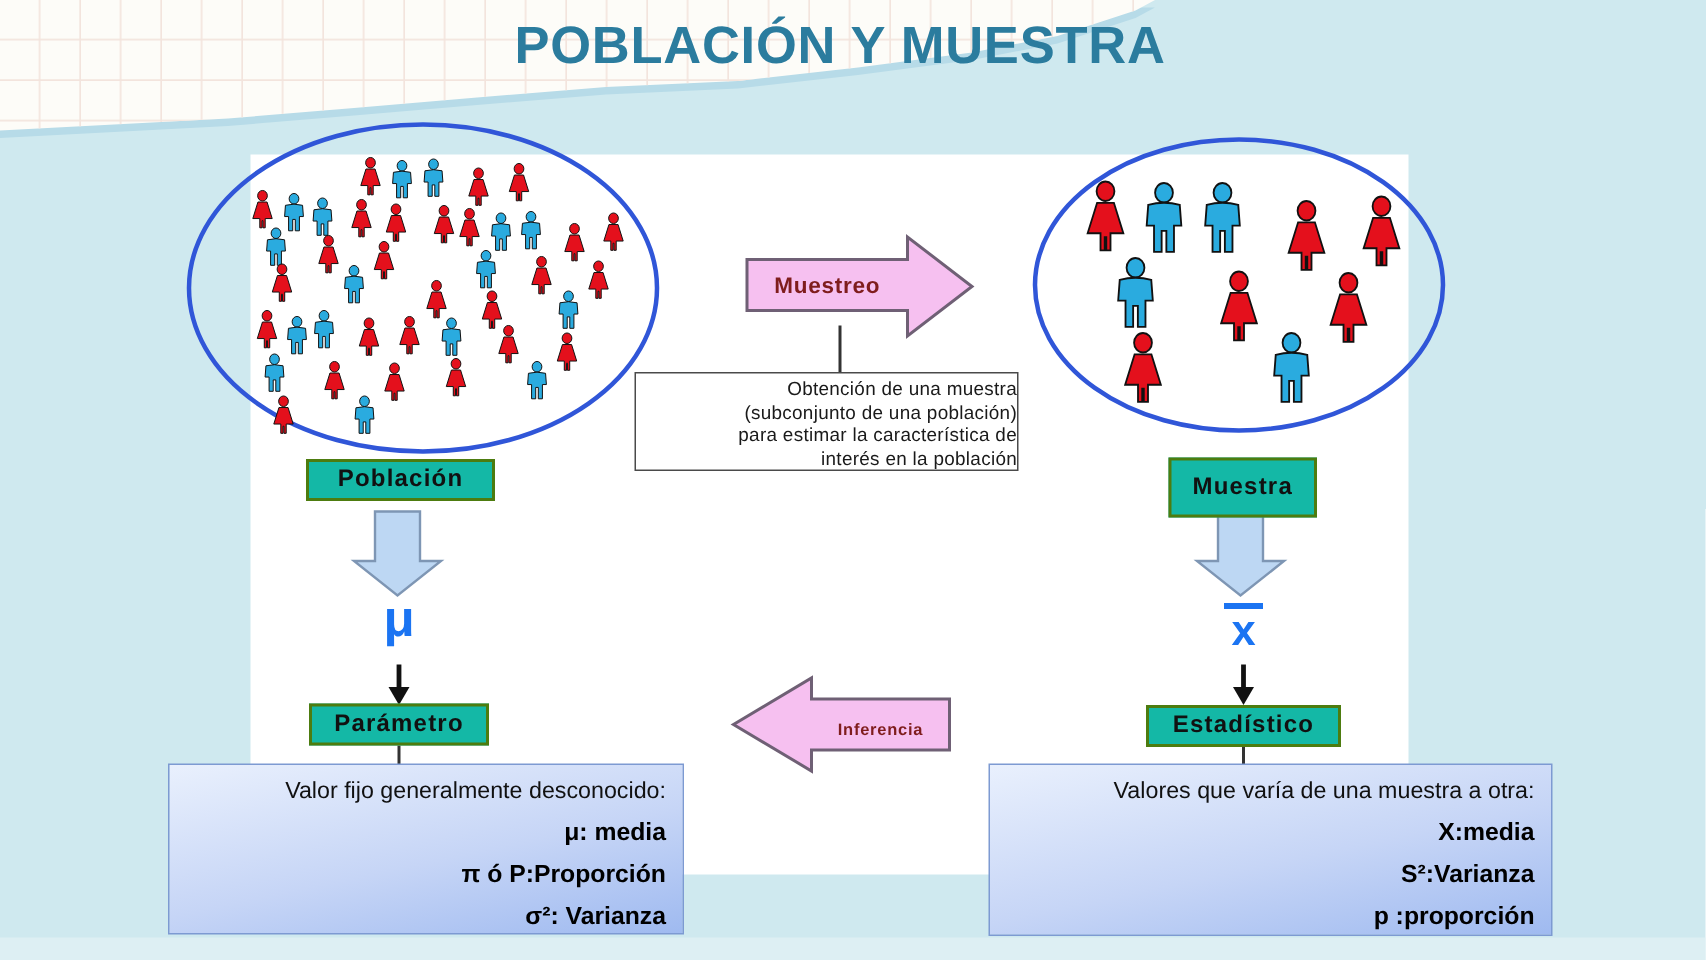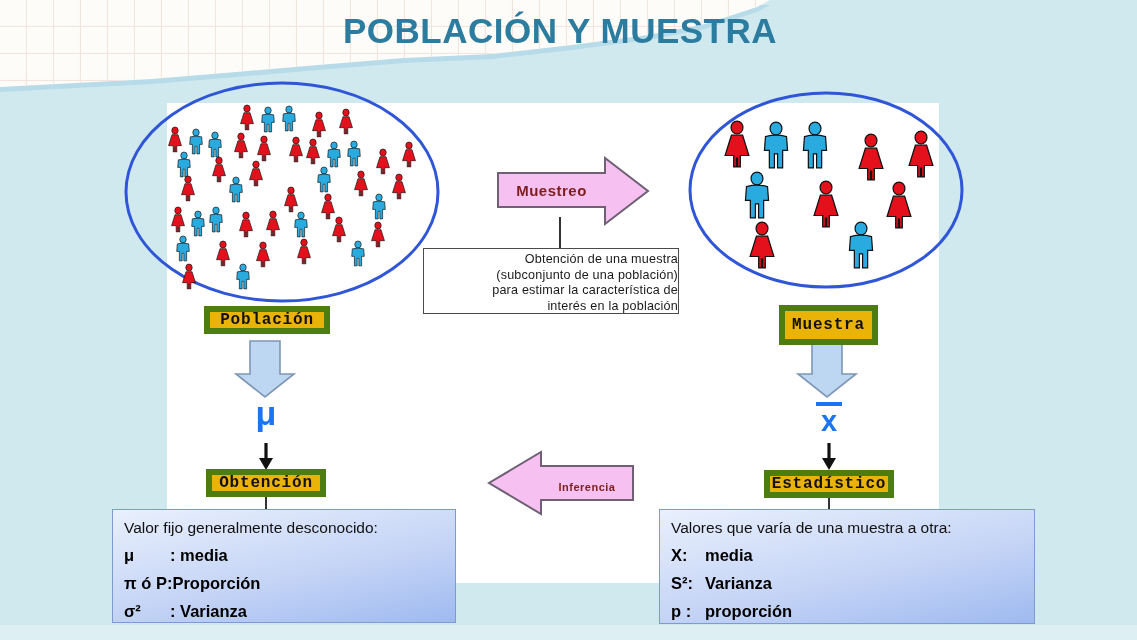--- a/index.html
+++ b/index.html
@@ -4,33 +4,33 @@
 <style>
   html,body{margin:0;padding:0;}
   body{font-family:"Liberation Sans",sans-serif;}
   #slide{position:relative;width:1137px;height:640px;overflow:hidden;background:#cfe9ef;}
   .abs{position:absolute;}
   #title{left:0;top:11px;width:1120px;text-align:center;font-size:35px;font-weight:bold;
          letter-spacing:.5px;color:#2b7c9e;}
   #white-panel{left:167px;top:103px;width:772px;height:480px;background:#ffffff;}
   #bottom-strip{left:0;top:625px;width:1137px;height:15px;background:#ddeff3;}
   svg.layer{left:0;top:0;}
-  .labelbox{box-sizing:border-box;background:#eab308;border:6px solid #4d7c0f;
+  .labelbox{box-sizing:border-box;background:#14b8a6;border:2px solid #4d7c0f;
             display:flex;align-items:center;justify-content:center;
-            font-weight:bold;font-size:16px;color:#111;letter-spacing:.8px;font-family:Liberation Mono, monospace;}
+            font-weight:bold;font-size:16px;color:#111;letter-spacing:.8px;}
   .arrowlabel{display:flex;align-items:center;justify-content:center;
               font-weight:bold;font-size:15px;color:#7f1d1d;letter-spacing:.5px;}
   #note-box{box-sizing:border-box;left:423px;top:248px;width:256px;height:66px;
             background:#fff;border:1.5px solid #4a4a4a;text-align:right;
             font-size:12.6px;line-height:15.6px;color:#1a1a1a;padding-top:3px;letter-spacing:.2px;}
   .bigsym{font-size:34px;font-weight:bold;text-align:center;}
   #xbar-wrap{display:flex;flex-direction:column;align-items:center;width:46px;}
   #xbar-bar{width:26px;height:4px;margin-bottom:0px;}
   #xbar-x{font-size:29px;font-weight:bold;line-height:30px;}
-  .defbox{box-sizing:border-box;border:1.5px solid #7d9ad2;padding:5px 11px 0 11px;color:#000;}
+  .defbox{box-sizing:border-box;border:1.5px solid #7d9ad2;padding:5px 11px 0 21px;color:#000;text-align:right;}
   .defbox .dtitle{font-size:15.5px;line-height:26px;font-weight:400;color:#111;}
   .defbox .ditem{font-size:16.5px;line-height:28px;font-weight:bold;}
   .defbox .sym{display:inline-block;}
   #parameter-box .sym{min-width:46px;}
   #statistic-box .sym{min-width:34px;}
 </style>
 </head>
 <body>
 
 <div id="slide">
@@ -148,21 +148,21 @@
 
   <div id="note-box" class="abs">
     <div>Obtención de una muestra</div>
     <div>(subconjunto de una población)</div>
     <div>para estimar la característica de</div>
     <div>interés en la población</div>
   </div>
 
   <div class="abs labelbox" style="left:204px;top:306px;width:126px;height:28px;">Población</div>
   <div class="abs labelbox" style="left:779px;top:305px;width:99px;height:40px;">Muestra</div>
-  <div class="abs labelbox" style="left:206px;top:469px;width:120px;height:28px;">Obtención</div>
+  <div class="abs labelbox" style="left:206px;top:469px;width:120px;height:28px;">Parámetro</div>
   <div class="abs labelbox" style="left:764px;top:470px;width:130px;height:28px;">Estadístico</div>
 
   <div class="abs bigsym" style="left: 240px; top: 394px; width: 52px; color: rgb(27, 116, 242);">μ</div>
   <div id="xbar-wrap" class="abs" style="left:806px;top:402px;">
     <div id="xbar-bar" style="background: rgb(27, 116, 242);"></div>
     <div id="xbar-x" style="color: rgb(27, 116, 242);">x</div>
   </div>
 
   <div id="parameter-box" class="abs defbox" style="left: 112px; top: 509px; width: 344px; height: 114px; background: linear-gradient(168deg, rgb(233, 240, 253) 0%, rgb(198, 213, 246) 55%, rgb(159, 186, 240) 100%);">
     <div class="dtitle">Valor fijo generalmente desconocido:</div>

